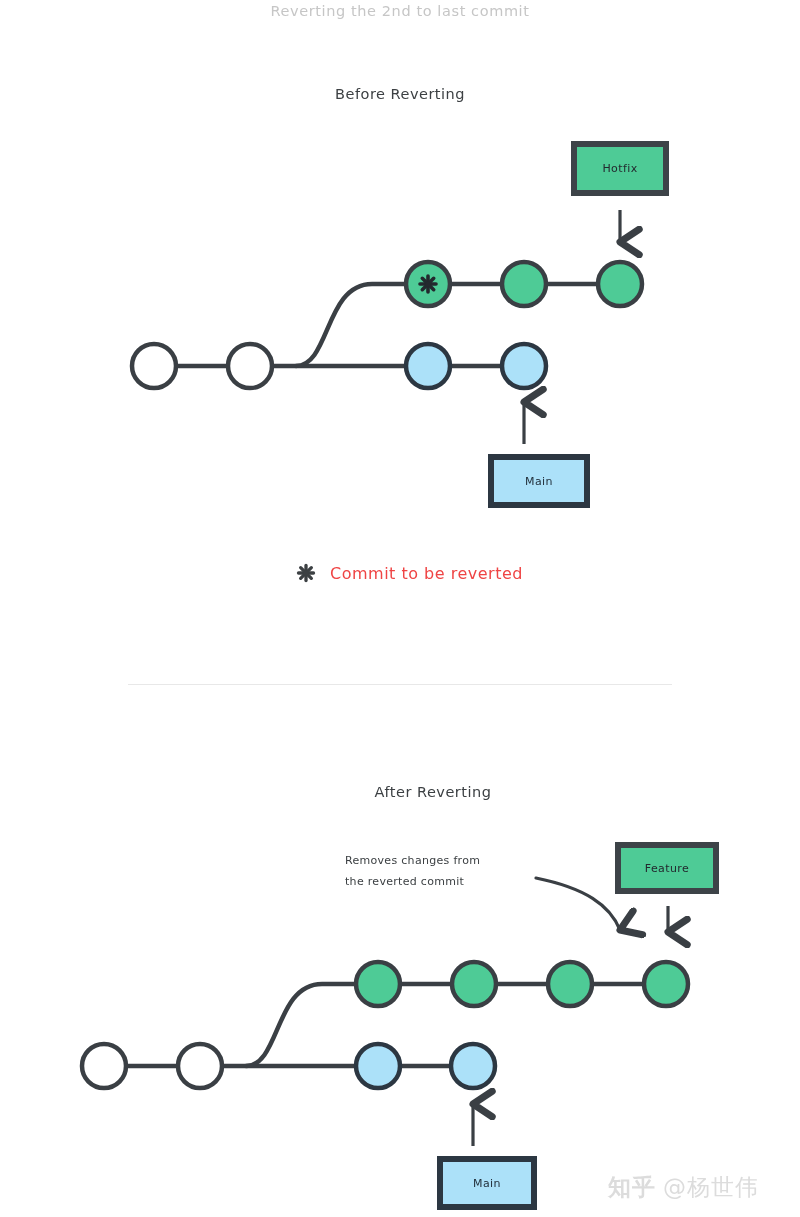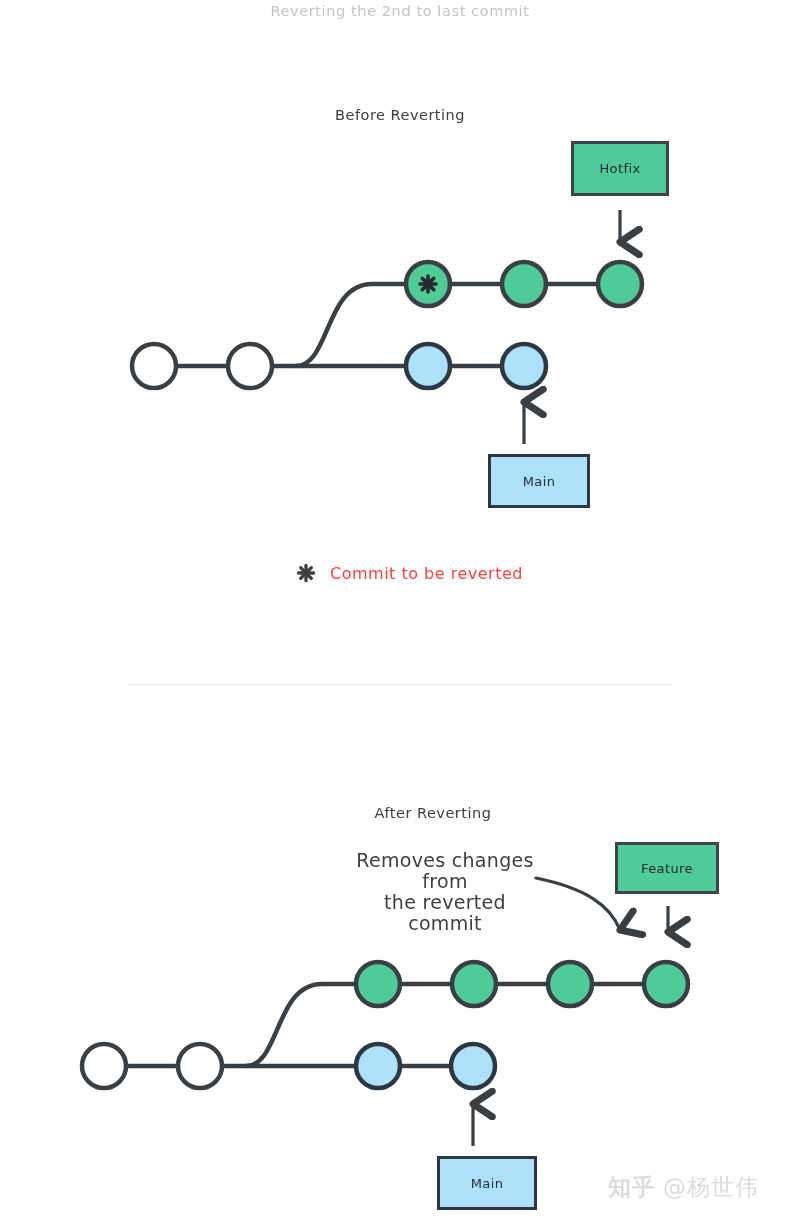--- a/index.html
+++ b/index.html
@@ -32,21 +32,20 @@
     line-height: 22px;
   }
   .section-title {
     position: absolute;
     width: 800px;
     left: 0;
     text-align: center;
     font-size: 14.5px;
     letter-spacing: 0.5px;
     color: #3c4043;
-    margin-top: 21px;
   }
   .section-title.before { top: 86px; }
   .section-title.after  { top: 784px; padding-left: 33px; }
 
   .divider {
     position: absolute;
     left: 128px;
     top: 684px;
     width: 544px;
     height: 1px;
@@ -58,25 +57,25 @@
     left: 0;
     top: 0;
     width: 800px;
     height: 1217px;
     overflow: visible;
   }
 
   .boxlabel {
     position: absolute;
     box-sizing: border-box;
-    border: 3px solid #0f766e;
+    border: 6px solid #0f766e;
     display: flex;
     align-items: center;
     justify-content: center;
-    font-size: 13px;
+    font-size: 11px;
     letter-spacing: 0.4px;
   }
   .boxlabel.green {
     background: #4ecb96;
     border-color: #3d4348;
     color: #23292e;
   }
   .boxlabel.blue {
     background: #ace1f9;
     border-color: #2c3742;
@@ -107,22 +106,22 @@
     letter-spacing: 0.5px;
     color: #ef4444;
     white-space: nowrap;
   }
 
   .annotation {
     position: absolute;
     left: 345px;
     top: 850px;
     width: 200px;
-    text-align: center;
-    font-size: 19px;
+    text-align: left;
+    font-size: 11px;
     line-height: 21px;
     letter-spacing: 0.3px;
     color: #3c4043;
   }
 
   .watermark {
     position: absolute;
     left: 608px;
     top: 1172px;
     display: flex;

